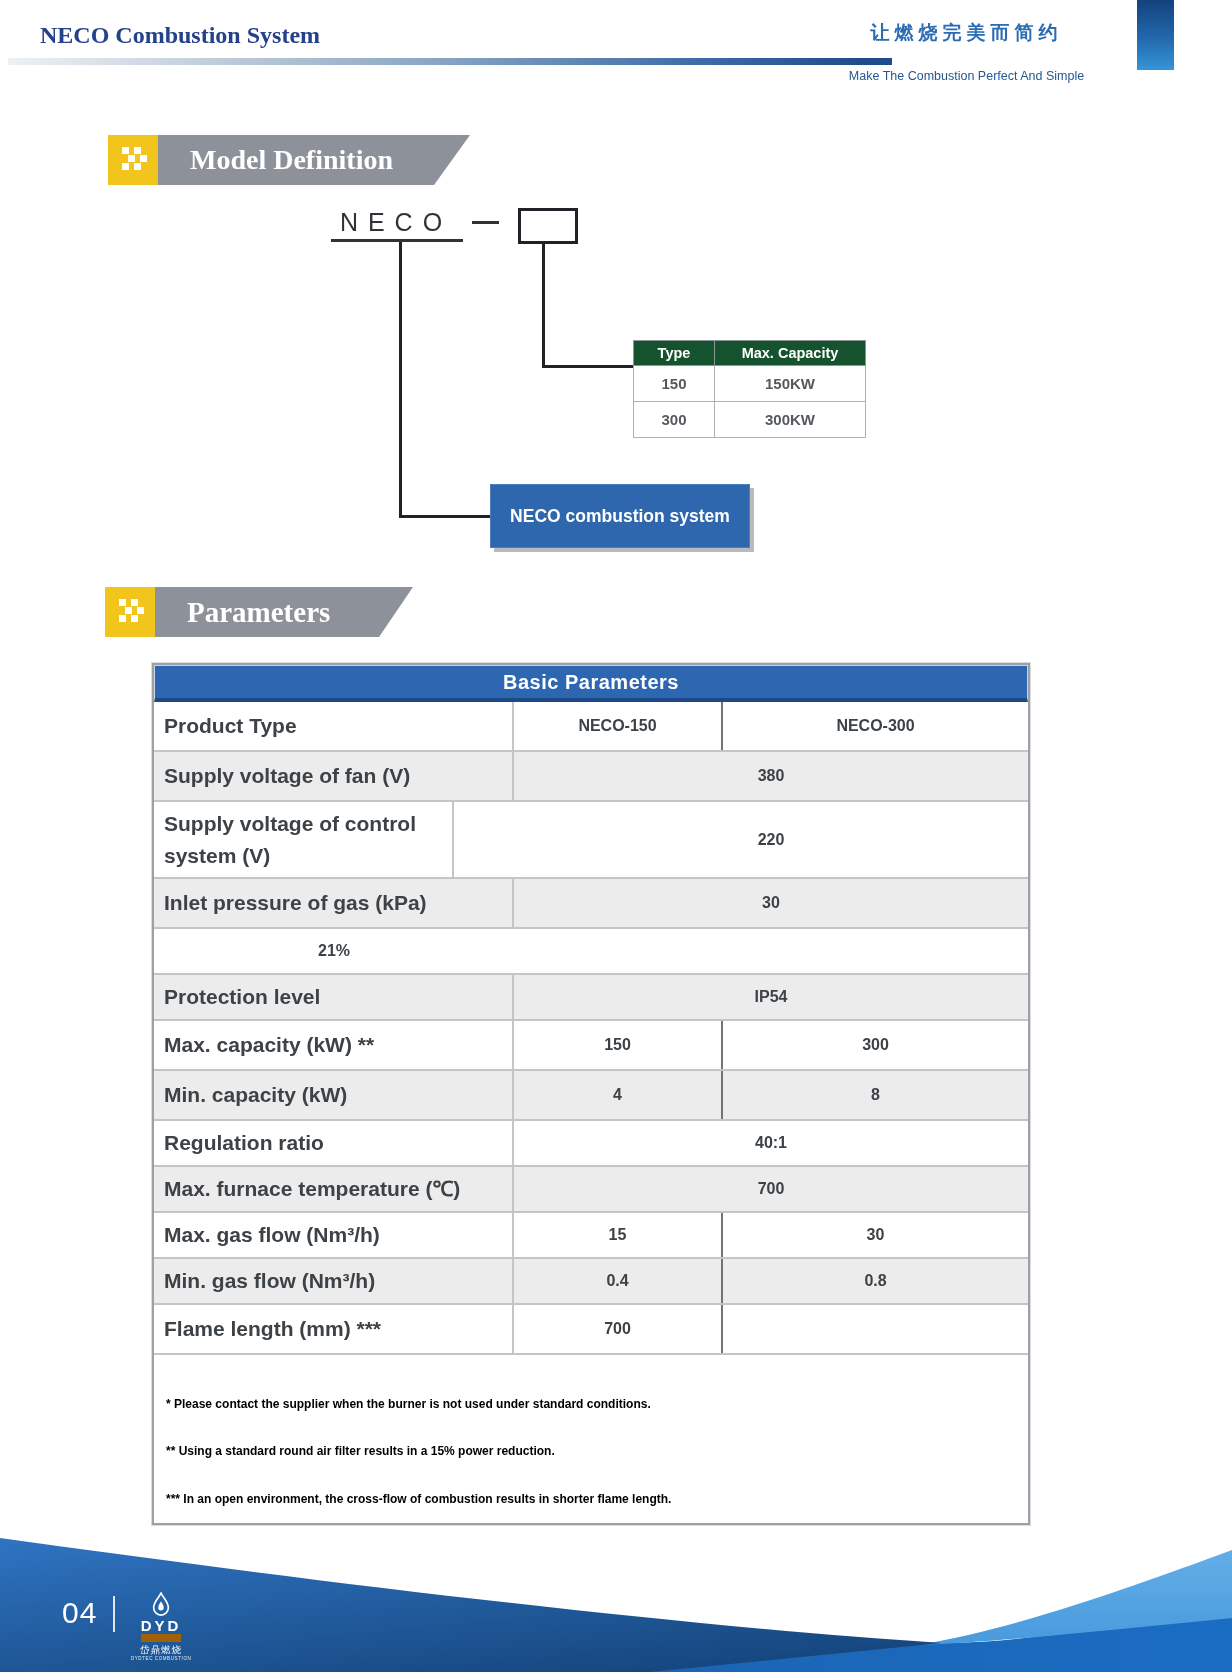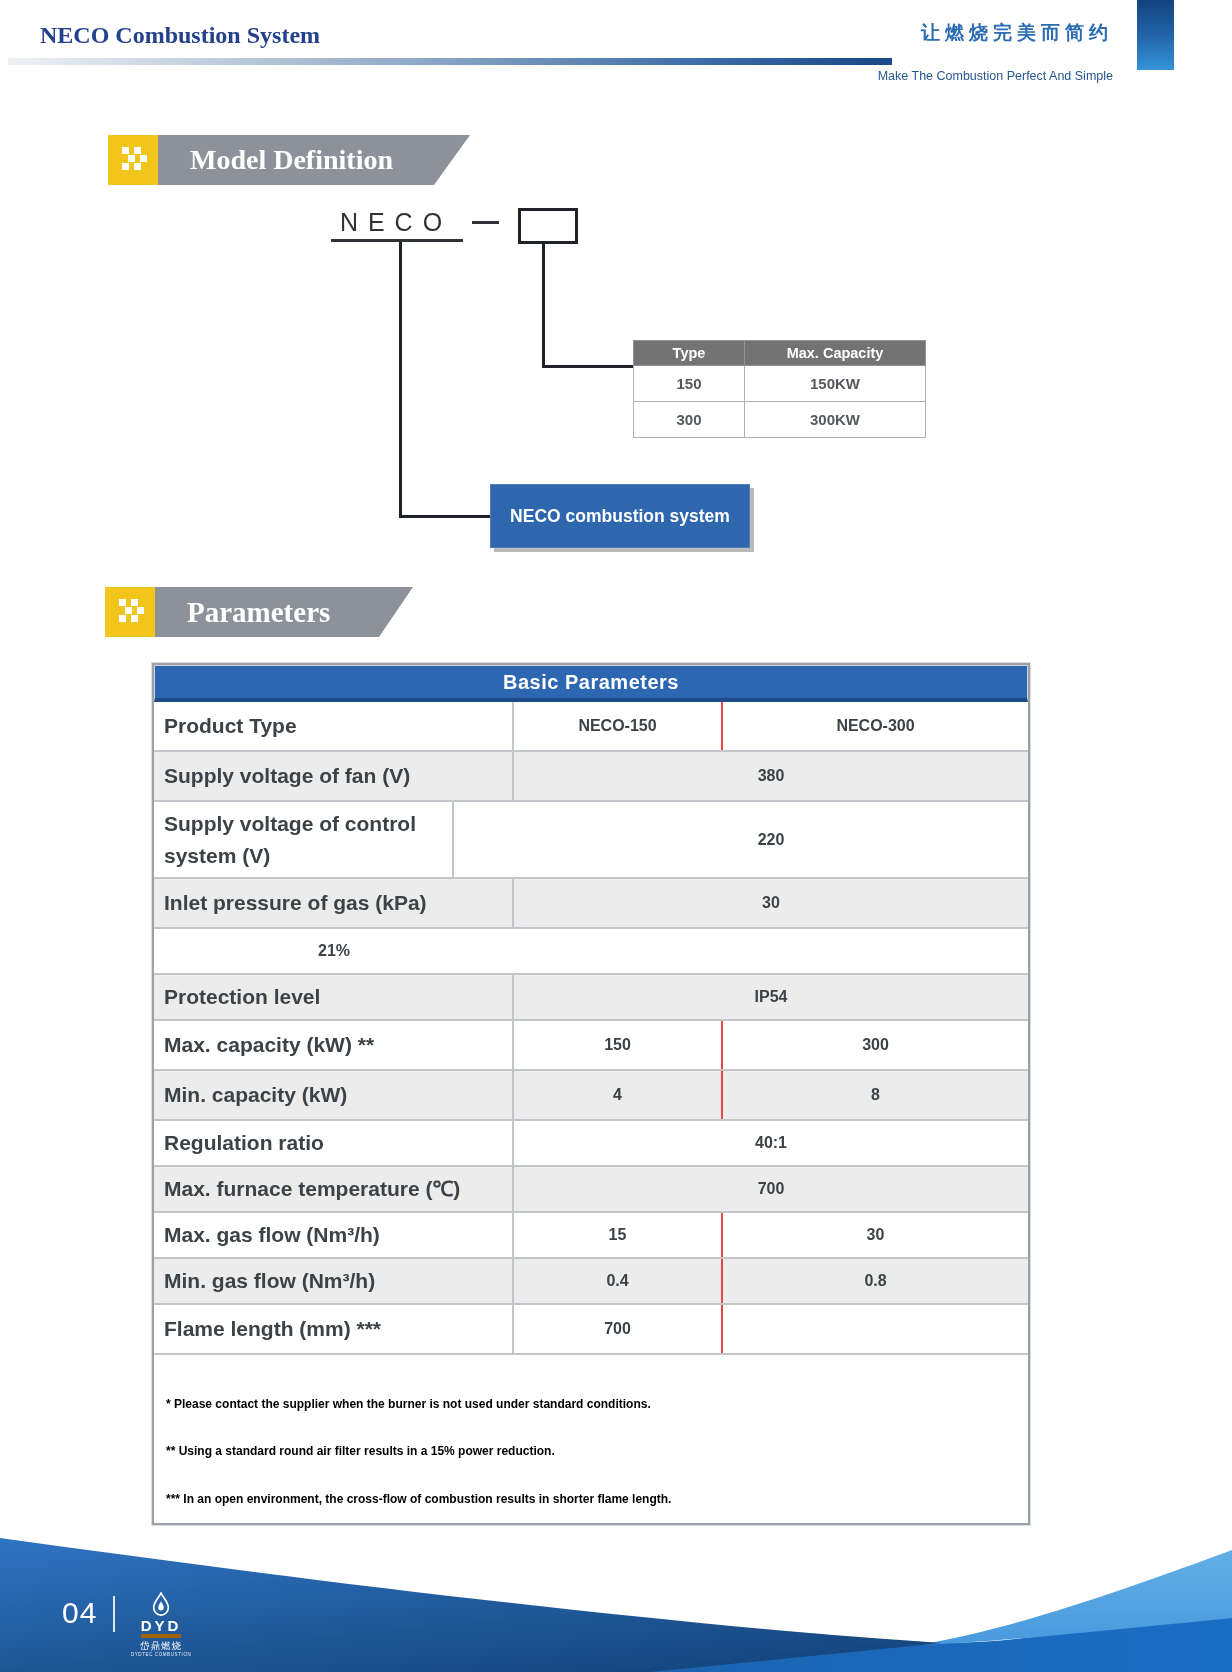--- a/index.html
+++ b/index.html
@@ -4,21 +4,21 @@
 <style>
   html,body{margin:0;padding:0;background:#ffffff;}
   .page{position:relative;width:1232px;height:1672px;background:#ffffff;overflow:hidden;
         font-family:"Liberation Sans", sans-serif;}
 
   
   .hdr-title{position:absolute;left:40px;top:22px;font-family:"Liberation Serif", serif;
              font-weight:bold;font-size:24px;color:#24418c;}
   .hdr-line{position:absolute;left:8px;top:58px;width:884px;height:7px;
             background:linear-gradient(90deg,#eef1f5 0%,#c3cfdc 22%,#8aa6c4 48%,#3e6ca8 78%,#1d4c8c 97%);}
-  .hdr-right{position:absolute;left:868px;top:20px;width:245px;text-align:right;}
+  .hdr-right{position:absolute;left:844px;top:20px;width:245px;text-align:center;}
   .slogan-zh{font-size:19px;font-weight:bold;color:#2b6cb3;letter-spacing:5px;white-space:nowrap;}
   .slogan-en{font-size:12.5px;color:#27588f;margin-top:23px;white-space:nowrap;}
   .corner-bar{position:absolute;left:1137px;top:0;width:37px;height:70px;
               background:linear-gradient(180deg,#14427e 0%,#2368ac 55%,#3595d8 100%);}
 
   
   .sec-icon{position:absolute;width:50px;height:50px;background:#f2c51d;}
   .sec-icon svg{position:absolute;left:9px;top:11px;}
   .sec-banner{position:absolute;height:50px;background:#8d929a;color:#ffffff;
               font-family:"Liberation Serif", serif;font-weight:bold;
@@ -36,56 +36,56 @@
   .code-underline{position:absolute;left:331px;top:239px;width:132px;height:3px;background:#2f3337;}
   .model-dash{position:absolute;left:472px;top:221px;width:27px;height:3px;background:#2f3337;}
   .suffix-box{position:absolute;left:518px;top:208px;width:54px;height:30px;border:3px solid #1f2327;background:#ffffff;}
   .ln{position:absolute;background:#1f2327;}
   .ln-box-v{left:542px;top:241px;width:2.5px;height:126px;}
   .ln-box-h{left:542px;top:365px;width:92px;height:2.5px;}
   .ln-neco-v{left:399px;top:242px;width:2.5px;height:275px;}
   .ln-neco-h{left:399px;top:515px;width:91px;height:2.5px;}
 
   .type-table{position:absolute;left:633px;top:340px;border-collapse:collapse;}
-  .type-table th{background:#737373;color:#ffffff;font-size:14.5px;font-weight:bold;
-                 border:1.5px solid #8f949a;height:24px;padding:0 21px;}
+  .type-table th{background:#14532d;color:#ffffff;font-size:14.5px;font-weight:bold;
+                 border:1.5px solid #8f949a;height:24px;padding:0 6px;}
   .type-table td{background:#ffffff;color:#55595e;font-weight:bold;font-size:15px;
                  border:1.5px solid #aeb2b7;text-align:center;height:33px;}
   .col-type{width:68px;} .col-cap{width:138px;}
 
   .system-box{position:absolute;left:490px;top:484px;width:258px;height:62px;background:#2e67ae;
               border:1px solid #4d7fbd;box-shadow:4px 4px 0 rgba(130,130,130,.55);
               display:flex;align-items:center;justify-content:center;
               color:#ffffff;font-weight:bold;font-size:17.5px;}
 
   
   .ptable{position:absolute;left:152px;top:663px;width:878px;border:2px solid #9ba1a7;
           box-shadow:0 0 0 1px #dadde0;background:#ffffff;box-sizing:border-box;}
   .ptable-title{height:37px;background:#2e67b1;border:1px solid #cfd4da;border-bottom:4px solid #1d4a87;
                 color:#ffffff;font-size:20px;font-weight:bold;letter-spacing:.5px;
                 display:flex;align-items:center;justify-content:center;box-sizing:border-box;}
   .t-row{display:grid;grid-template-columns:360px 209px 305px;border-bottom:2px solid #c2c6ca;}
   .t-row.spanrow{grid-template-columns:360px 1fr;}
   .t-row.gray{background:#ececed;}
   .cell{display:flex;align-items:center;box-sizing:border-box;color:#3d4247;font-weight:bold;}
   .cell.label{padding:6px 10px 6px 10px;font-size:21px;border-right:2px solid #c2c6ca;line-height:1.5;}
-  .cell.val{justify-content:center;font-size:16px;border-right:2px solid #ef4444;}
+  .cell.val{justify-content:center;font-size:16px;border-right:2px solid #737373;}
   .cell.val.last{border-right:none;}
   .cell.spanv{justify-content:center;font-size:16px;}
   .h50{min-height:48px;} .h46{min-height:44px;} .h74{min-height:72px;}
   .footnotes{padding:12px 12px 14px 12px;border-bottom:none;}
   .footnotes div{font-size:12px;font-weight:bold;color:#000000;line-height:1.62;margin-top:28px;}
 
   
   .footer-waves{position:absolute;left:0;bottom:0;width:1232px;height:150px;}
   .pageno-block{position:absolute;left:62px;top:1592px;display:flex;align-items:flex-start;color:#ffffff;}
   .pageno{font-size:30px;font-weight:300;letter-spacing:1px;line-height:1;margin-top:6px;}
   .pageno-sep{width:1.5px;height:36px;background:rgba(255,255,255,.85);margin:4px 16px 0 16px;}
   .logo{display:flex;flex-direction:column;align-items:center;line-height:1;}
-  .logo-text{font-size:15px;font-weight:bold;letter-spacing:3px;border-bottom:4px solid #a16207;padding-bottom:1px;}
+  .logo-text{font-size:15px;font-weight:bold;letter-spacing:3px;border-bottom:8px solid #a16207;padding-bottom:1px;}
   .logo-zh{font-size:9.5px;letter-spacing:1px;margin-top:3px;}
   .logo-sub{font-size:4.5px;letter-spacing:.6px;margin-top:2px;opacity:.9;}
 </style>
 </head>
 <body>
 
 <div class="page">
 
   <div class="hdr-title">NECO Combustion System</div>
   <div class="hdr-line"></div>

